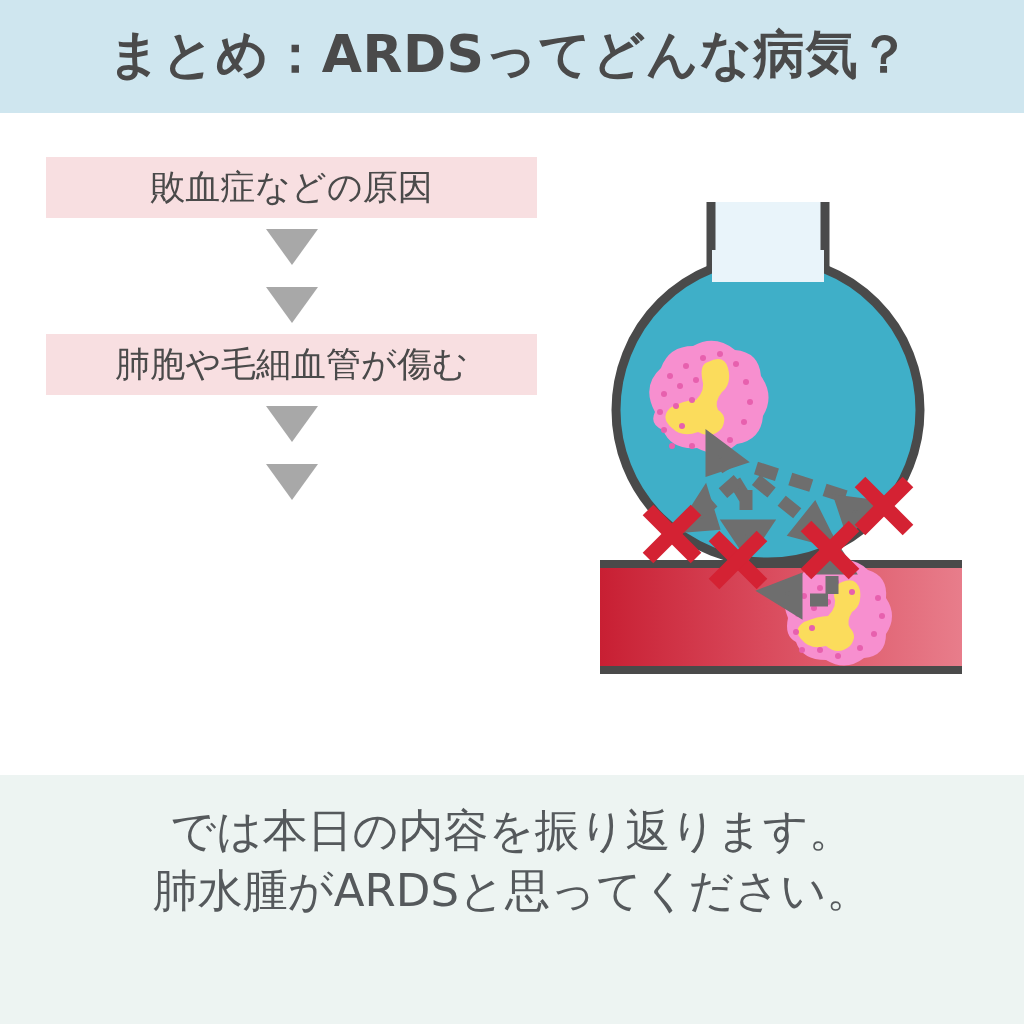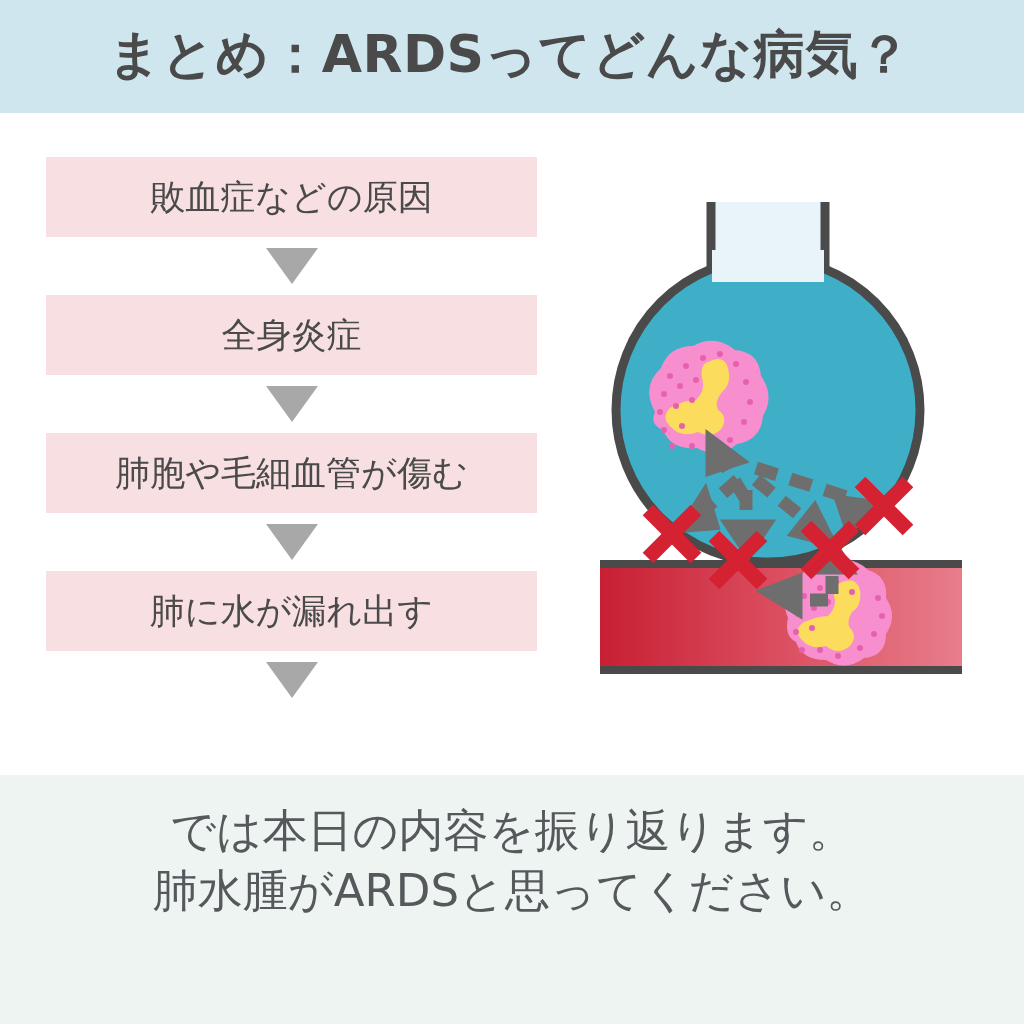--- a/index.html
+++ b/index.html
@@ -39,21 +39,21 @@
 
   
   #flow-column {
     position: absolute;
     left: 46px;
     top: 157px;
     width: 491px;
   }
   .flow-box {
     width: 491px;
-    height: 80px;
+    height: 61px;
     background: #f8dfe1;
     display: flex;
     align-items: center;
     justify-content: center;
   }
   .flow-box-label {
     font-size: 35px;
     font-weight: 500;
     color: #4a4a4a;
     line-height: 1;
@@ -120,37 +120,31 @@
 
 <div id="flow-column">
 
   <div class="flow-box">
     <span class="flow-box-label">敗血症などの原因</span>
   </div>
   <div class="flow-arrow">
     <span class="flow-arrow-glyph"></span>
   </div>
 
-  <div class="flow-box">
-    <span class="flow-box-label">全身炎症</span>
-  </div>
   <div class="flow-arrow">
     <span class="flow-arrow-glyph"></span>
   </div>
 
   <div class="flow-box">
     <span class="flow-box-label">肺胞や毛細血管が傷む</span>
   </div>
   <div class="flow-arrow">
     <span class="flow-arrow-glyph"></span>
   </div>
 
-  <div class="flow-box">
-    <span class="flow-box-label">肺に水が漏れ出す</span>
-  </div>
   <div class="flow-arrow">
     <span class="flow-arrow-glyph"></span>
   </div>
 
 
 </div>
 
 <div id="illustration">
   <svg width="430" height="570" viewBox="0 0 430 570" xmlns="http://www.w3.org/2000/svg">
     <defs>

